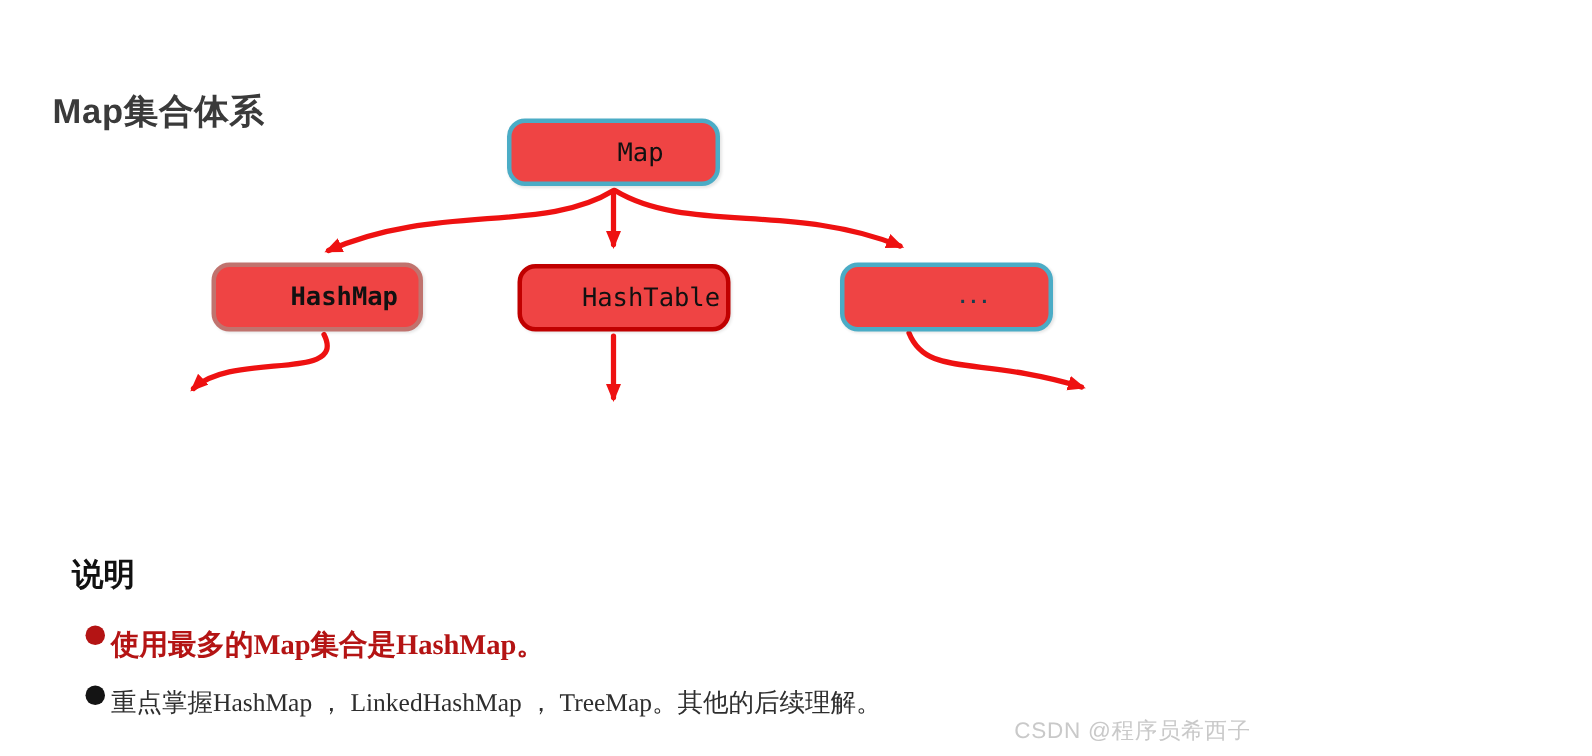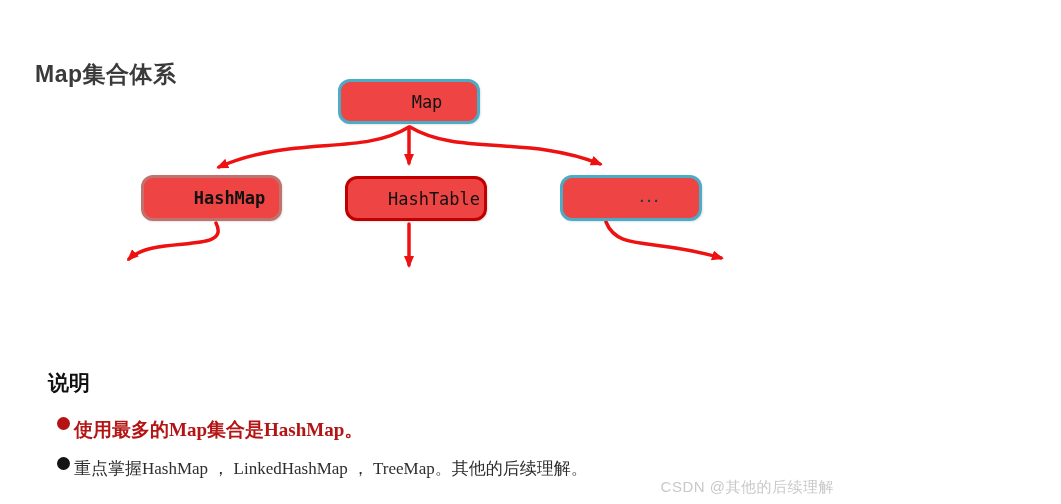--- a/index.html
+++ b/index.html
@@ -111,15 +111,15 @@
 
   <div class="note-row note-1">
     <span class="dot dot-red"></span>
     <span class="note-text">使用最多的Map集合是HashMap。</span>
   </div>
   <div class="note-row note-2">
     <span class="dot dot-black"></span>
     <span class="note-text">重点掌握HashMap ， LinkedHashMap ， TreeMap。其他的后续理解。</span>
   </div>
 
-  <div class="watermark">CSDN @其他的后续理解</div>
+  <div class="watermark">CSDN @程序员希西子</div>
 
 </div>
 
 </body></html>

